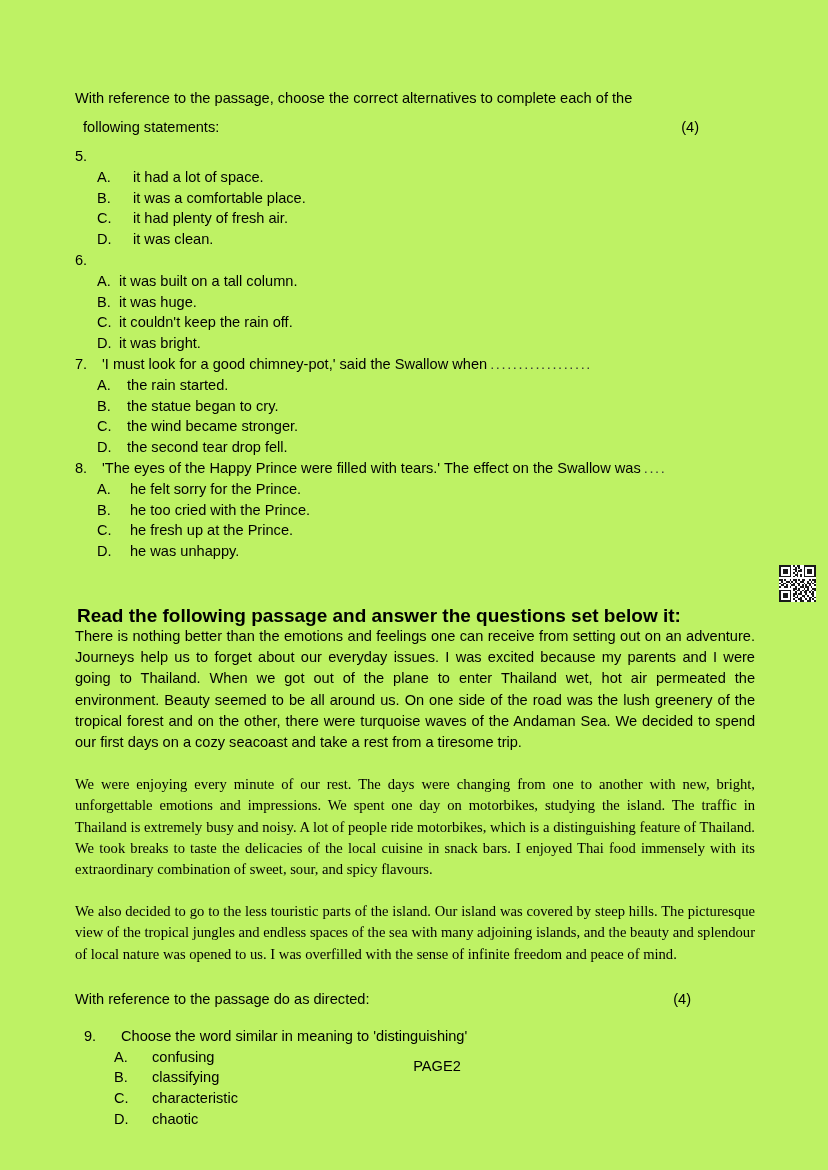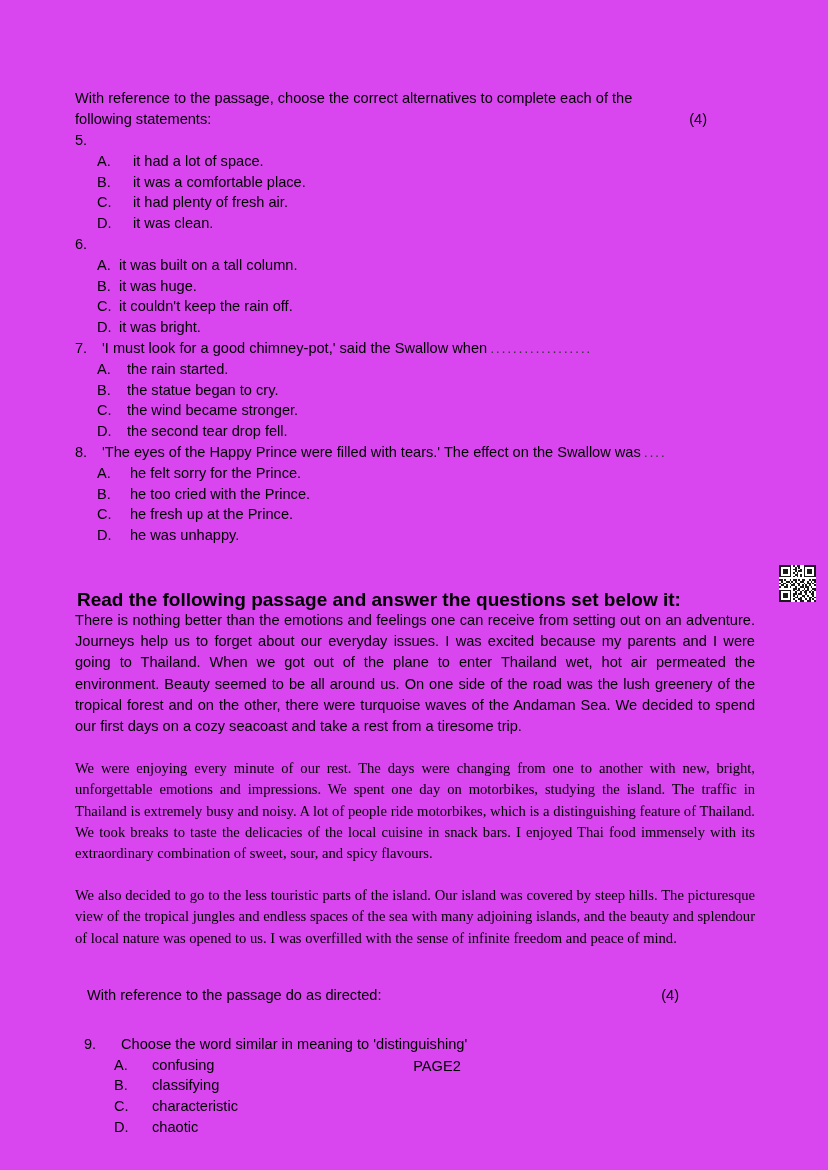--- a/index.html
+++ b/index.html
@@ -13,41 +13,41 @@
     position: relative;
     font-family: "Liberation Sans", sans-serif;
     color: #000000;
     overflow: hidden;
   }
   .page {
     position: absolute;
     left: 0; top: 0;
     width: 828px;
     height: 1170px;
-    background: #d946ef;
+    background: #bef264;
   }
   .content {
     position: absolute;
     left: 75px;
     top: 88px;
     width: 680px;
   }
 
   
   .intro {
     font-size: 14.6px;
     line-height: 21px;
     text-align: justify;
     text-justify: inter-word;
     margin: 0;
   }
   .intro-line2 {
     font-size: 14.6px;
     line-height: 21px;
-    margin: 0;
+    margin: 8px;
     position: relative;
   }
   .marks {
     position: absolute;
     right: 48px;
     top: 0;
     font-size: 14.6px;
   }
 
   
@@ -123,21 +123,21 @@
     line-height: 21.2px;
     text-align: justify;
     text-justify: inter-word;
     margin: 0;
   }
   .para + .para { margin-top: 21px; font-family: Liberation Serif, serif; }
 
   .directed {
     font-size: 14.6px;
     line-height: 21px;
-    margin: 12px;
+    margin: 0;
     position: relative;
   }
   .directed .marks { right: 64px; }
 
   
   .sp-16 { height: 16px; }
   .sp-24 { height: 24px; }
   .sp-28 { height: 28px; }
 
   

